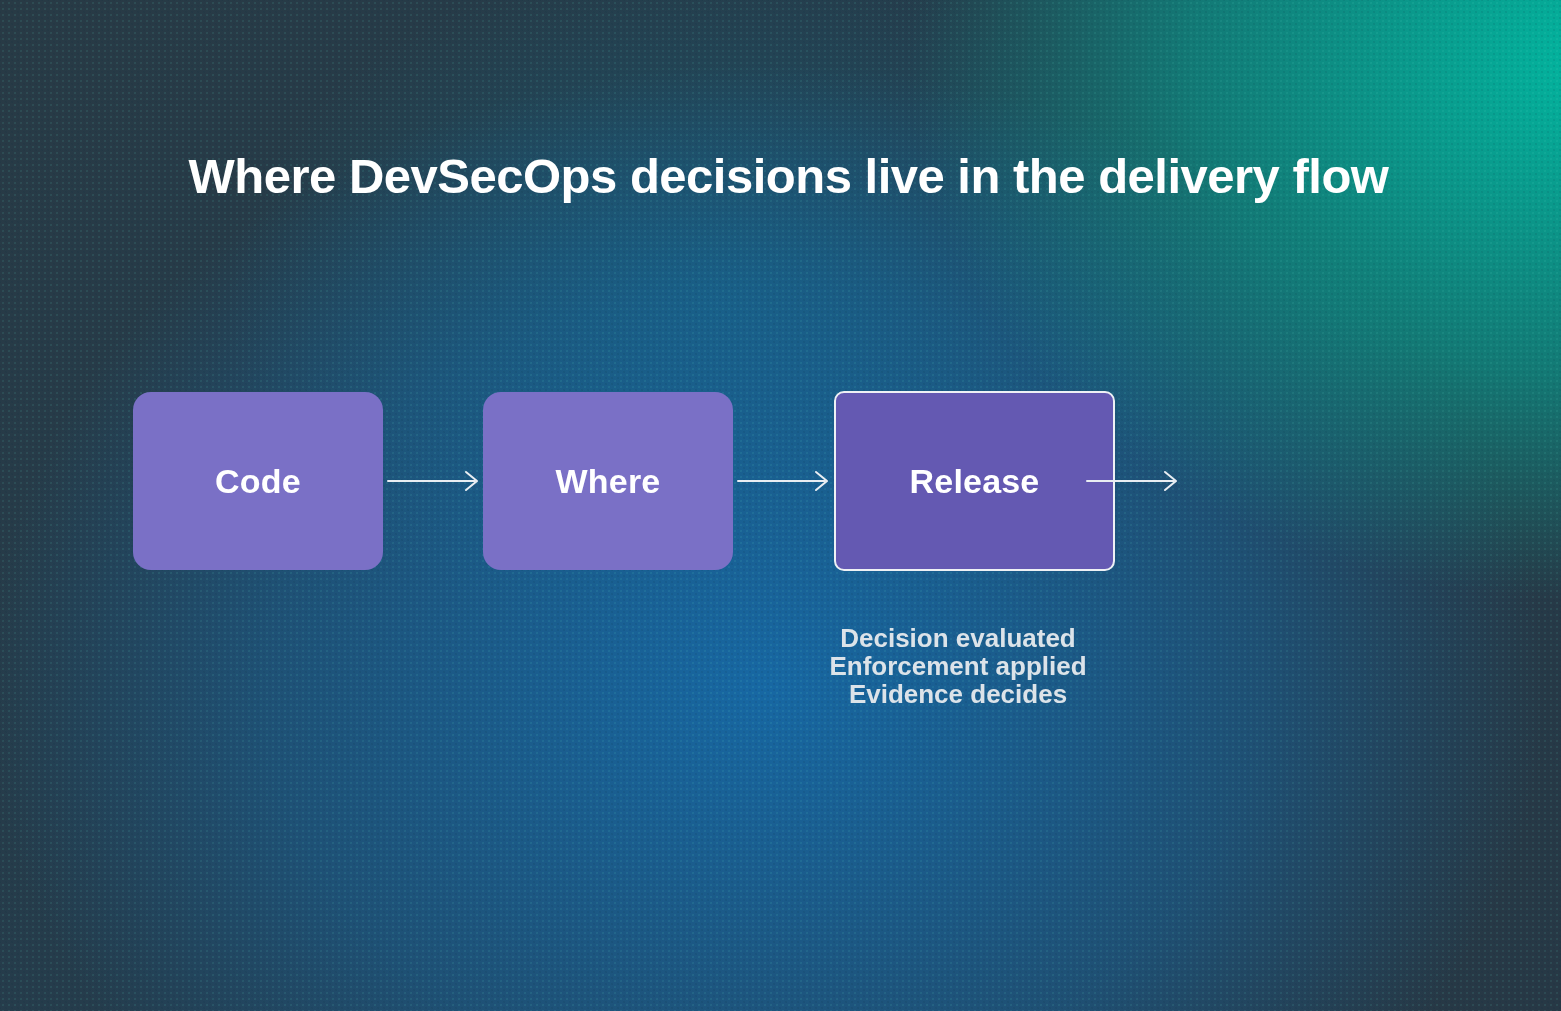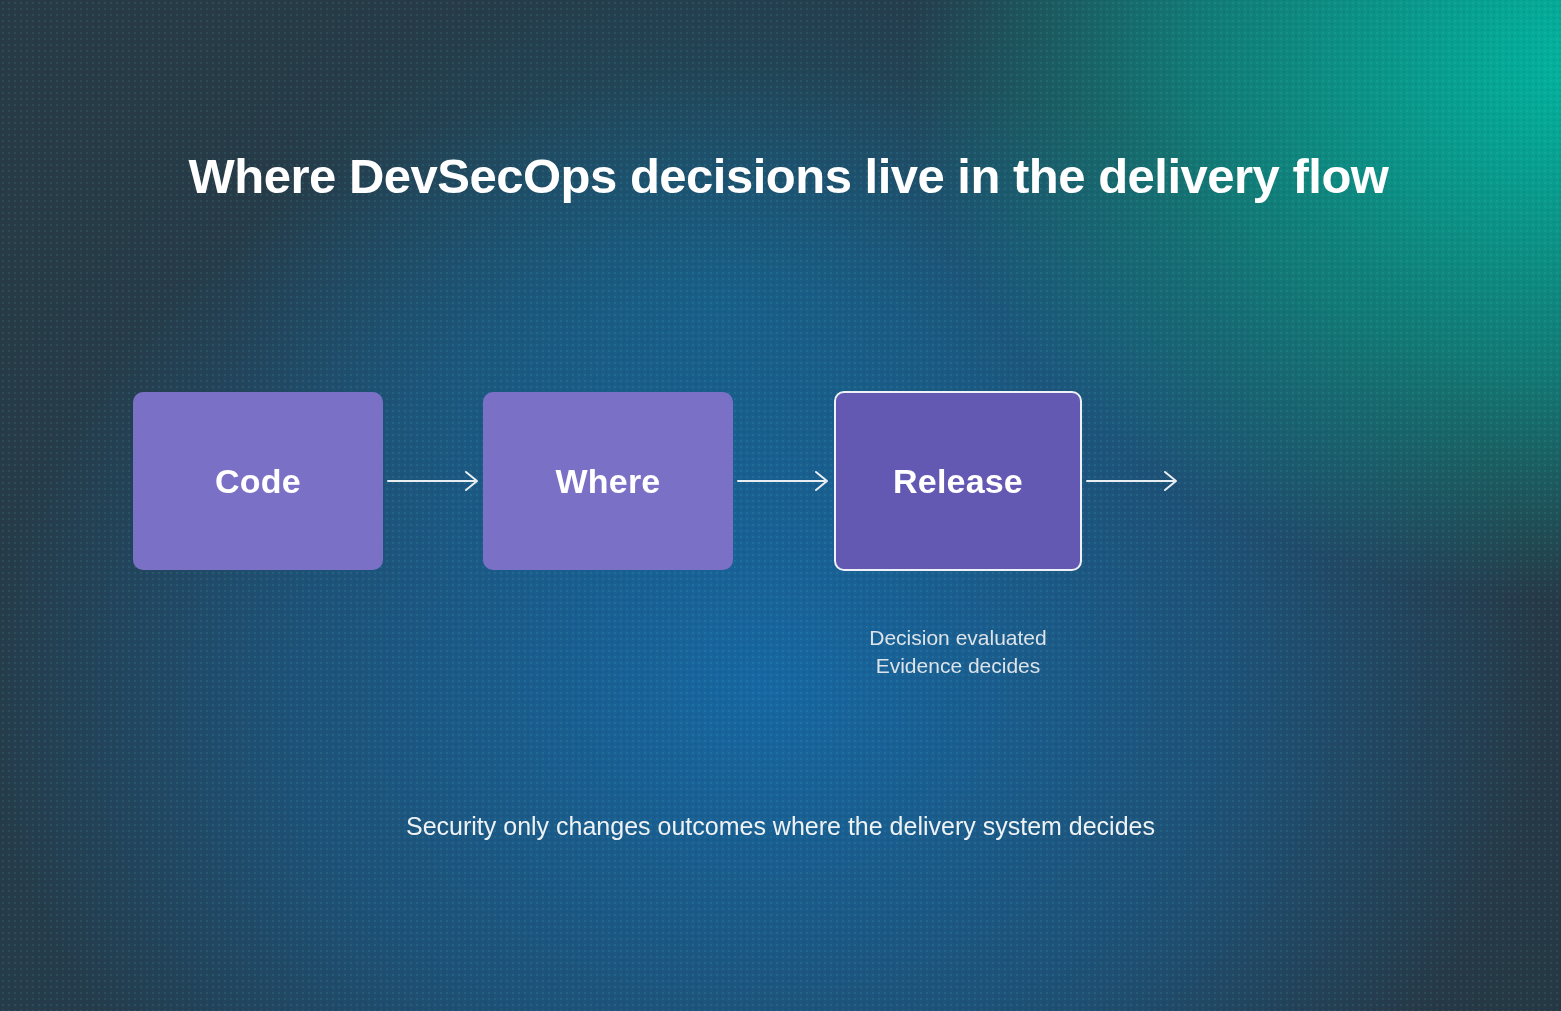--- a/index.html
+++ b/index.html
@@ -43,40 +43,40 @@
     font-weight: 700;
     letter-spacing: -0.5px;
     z-index: 2;
   }
 
   .stage {
     position: absolute;
     top: 392px;
     width: 250px;
     height: 178px;
-    border-radius: 10px;
+    border-radius: 18px;
     background: #7a70c6;
     display: flex;
     align-items: center;
     justify-content: center;
     z-index: 2;
     box-sizing: border-box;
   }
   .stage .stage-label {
     color: #ffffff;
     font-size: 34px;
     font-weight: 700;
     letter-spacing: 0.2px;
   }
   .stage-code    { left: 133px; }
   .stage-build   { left: 483px; }
   .stage-release {
     left: 834px;
     top: 391px;
-    width: 248px;
+    width: 281px;
     height: 180px;
     background: #6459b2;
     border: 2px solid #eef1f5;
     border-radius: 10px;
   }
   .stage-runtime { left: 1183px; }
 
   .flow-arrow {
     position: absolute;
     top: 469px;
@@ -88,23 +88,24 @@
   .flow-arrow-2 { left: 737px; }
   .flow-arrow-3 { left: 1086px; }
 
   .release-notes {
     position: absolute;
     top: 624px;
     left: 808px;
     width: 300px;
     text-align: center;
     color: #dce3e9;
-    font-size: 21px;
+    font-size: 26px;
     line-height: 28px;
     z-index: 2;
+    font-weight: bold;
   }
 
   .caption {
     position: absolute;
     top: 810px;
     left: 0;
     width: 100%;
     text-align: center;
     color: #eef2f5;
     font-size: 25px;
@@ -148,20 +149,20 @@
   <div class="flow-arrow flow-arrow-3">
     <svg width="96" height="24" viewBox="0 0 96 24" fill="none" stroke="#e9eef2" stroke-width="2" stroke-linecap="round" stroke-linejoin="round">
       <line x1="1" y1="12" x2="88" y2="12"></line>
       <polyline points="79,3 90,12 79,21"></polyline>
     </svg>
   </div>
 
 
   <div class="release-notes">
     <div>Decision evaluated</div>
+    <div>Enforcement applied</div>
     <div>Evidence decides</div>
   </div>
 
   <div class="caption">
-    <div>Security only changes outcomes where the delivery system decides</div>
   </div>
 
 </div>
 
 </body></html>

